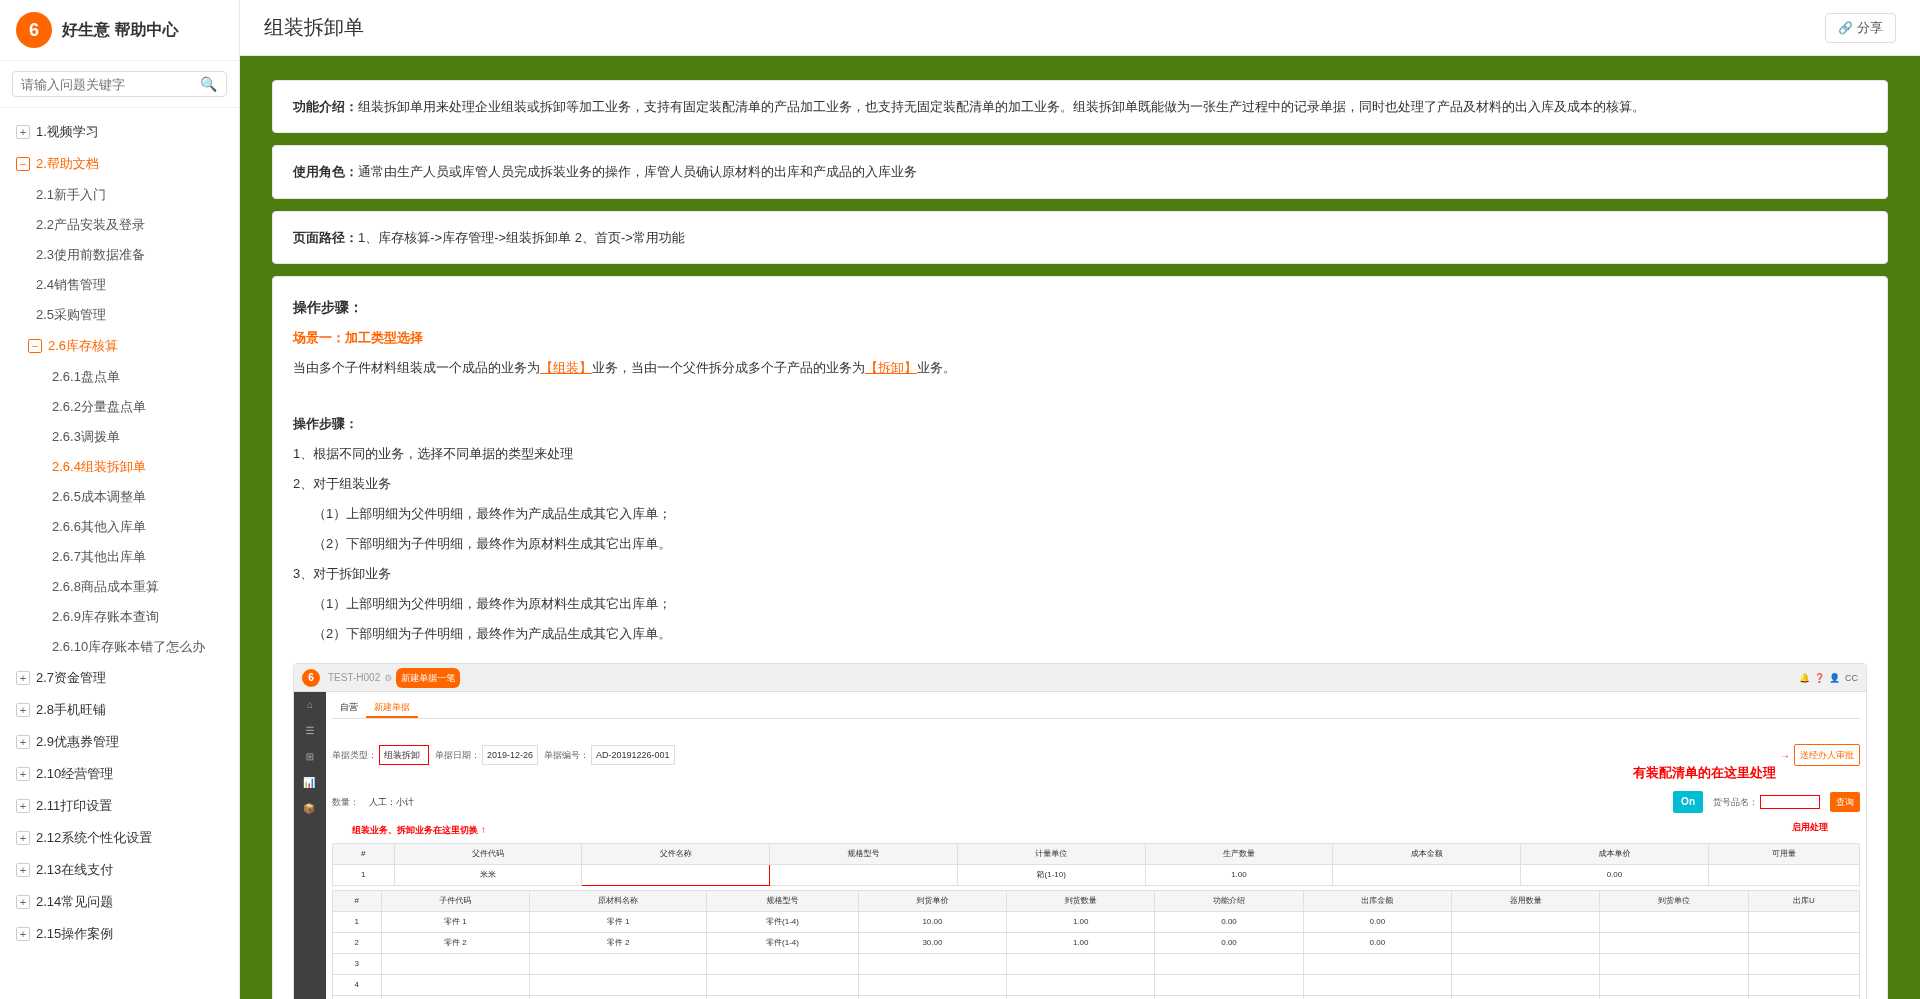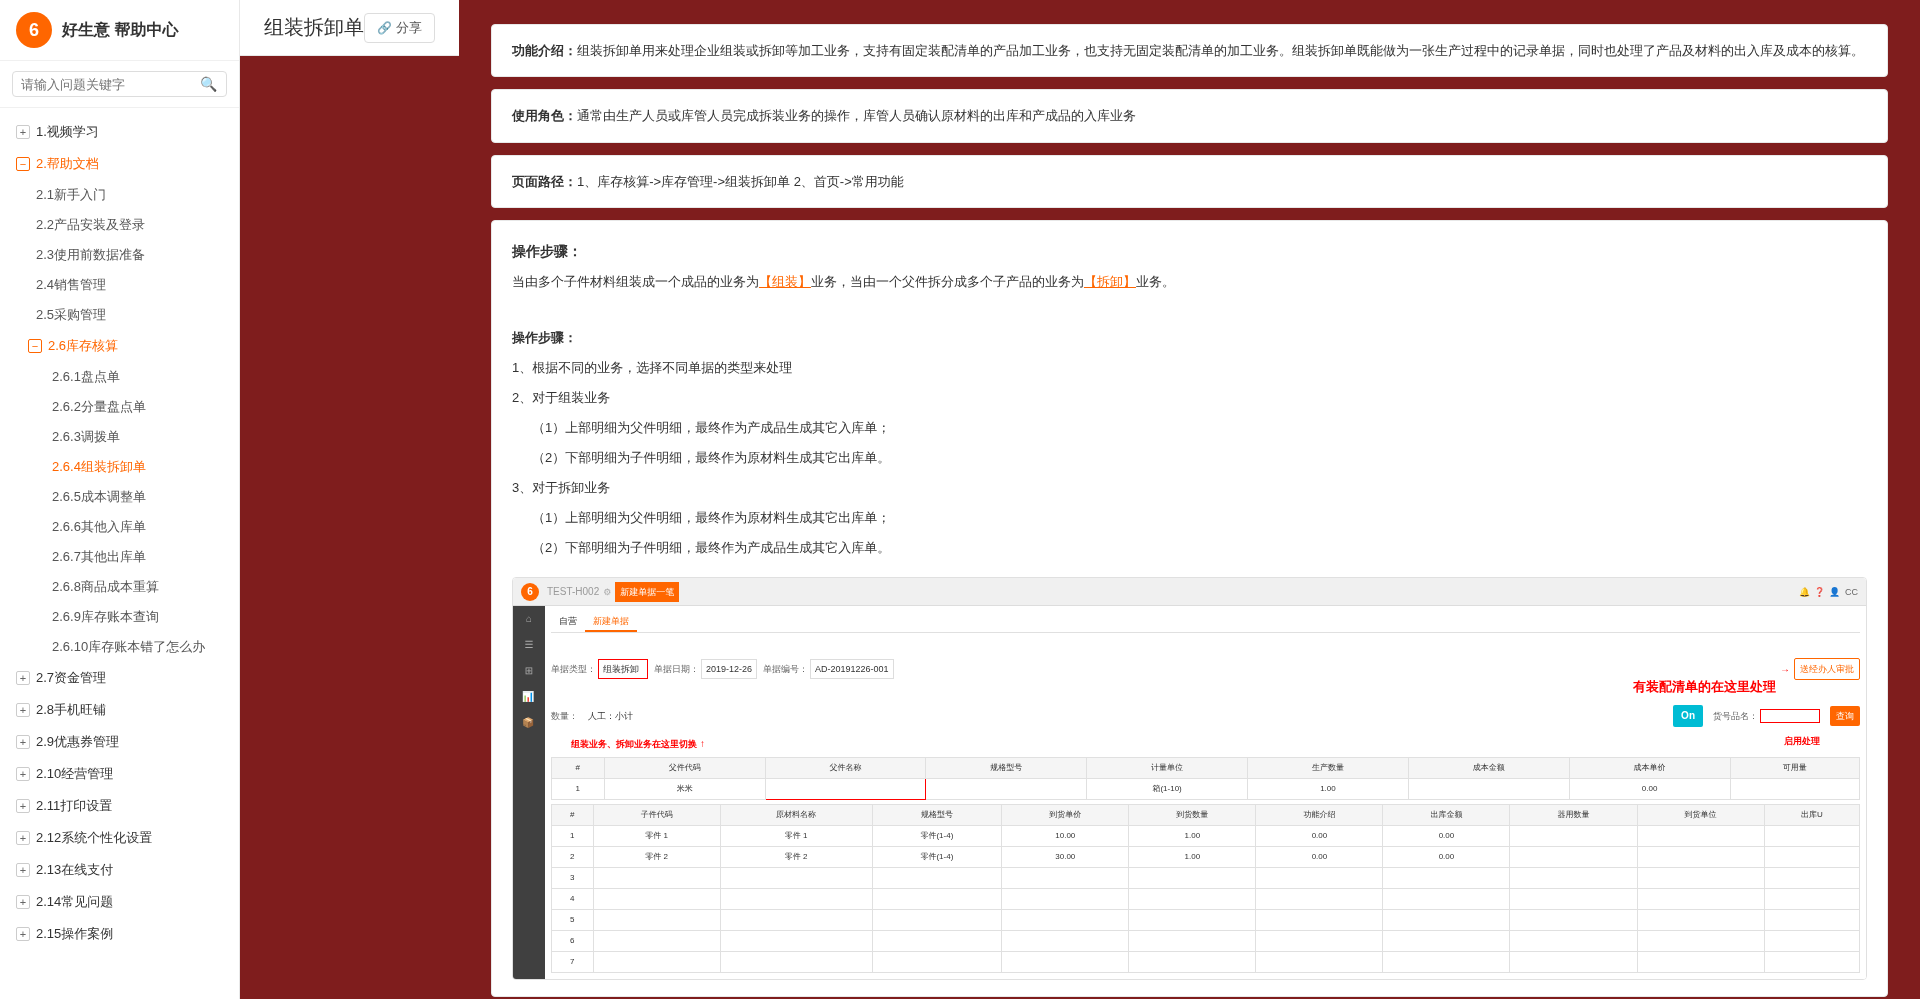--- a/index.html
+++ b/index.html
@@ -92,22 +92,23 @@
       cursor: pointer;
       font-size: 13px;
       color: #555;
     }
     .nav-sub-item.selected { color: #ff6600; font-weight: 500; }
 
     
     #main {
       flex: 1;
       display: flex;
+      flex-direction: column;
       overflow: hidden;
-      background: #7f1d1d;
+      background: #4d7c0f;
     }
     #topbar {
       background: #fff;
       border-bottom: 1px solid #e8e8e8;
       padding: 0 24px;
       display: flex;
       align-items: center;
       justify-content: space-between;
       height: 56px;
       flex-shrink: 0;
@@ -346,20 +347,21 @@
     <div class="info-block">
       <span class="highlight-bold">使用角色：</span><span>通常由生产人员或库管人员完成拆装业务的操作，库管人员确认原材料的出库和产成品的入库业务</span>
     </div>
 
     <div class="info-block">
       <span class="highlight-bold">页面路径：</span><span>1、库存核算-&gt;库存管理-&gt;组装拆卸单  2、首页-&gt;常用功能</span>
     </div>
 
     <div class="operations-block">
       <p class="section-heading">操作步骤：</p>
+      <p><span class="highlight-bold text-orange">场景一：加工类型选择</span></p>
       <p>
         当由多个子件材料组装成一个成品的业务为<span class="text-orange underline">【组装】</span>业务，当由一个父件拆分成多个子产品的业务为<span class="text-orange underline">【拆卸】</span>业务。
       </p>
       <br>
       <p class="highlight-bold">操作步骤：</p>
       <p>1、根据不同的业务，选择不同单据的类型来处理</p>
       <p>2、对于组装业务</p>
       <p class="sub-item">（1）上部明细为父件明细，最终作为产成品生成其它入库单；</p>
       <p class="sub-item">（2）下部明细为子件明细，最终作为原材料生成其它出库单。</p>
       <p>3、对于拆卸业务</p>
@@ -368,21 +370,21 @@
 
       
       <div class="screenshot-container">
         <div class="screenshot-mockup">
 
           <div class="mock-topbar">
             <div class="mock-topbar-logo">6</div>
             <div style="display:flex;gap:4px;align-items:center;">
               <span style="font-size:10px;color:#999;">TEST-H002</span>
               <span style="font-size:9px;color:#aaa;">⚙</span>
-              <span style="background:#ff6600;color:#fff;border-radius:0;padding:1px 5px;font-size:9px;">新建单据一笔</span>
+              <span style="background:#ff6600;color:#fff;border-radius:6px;padding:1px 5px;font-size:9px;">新建单据一笔</span>
             </div>
             <div style="flex:1"></div>
             <div style="display:flex;gap:4px;font-size:9px;color:#666;">
               <span>🔔</span>
               <span>❓</span>
               <span>👤</span>
               <span>CC</span>
             </div>
           </div>
 
@@ -435,21 +437,21 @@
                 <div style="display:flex;align-items:center;gap:2px;">
                   <span style="font-size:9px;color:#666;">货号品名：</span>
                   <span style="border:1px solid #ff0000;min-width:60px;height:14px;display:inline-block;"></span>
                 </div>
                 <span style="background:#ff6600;color:#fff;padding:1px 6px;font-size:9px;border-radius:2px;">查询</span>
               </div>
 
               <div style="position:relative;margin-bottom:3px;">
                 <span style="color:#ff0000;font-size:9px;font-weight:bold;padding-left:20px;">组装业务、拆卸业务在这里切换</span>
                 <span style="color:#ff0000;font-size:10px;"> ↑</span>
-                <span style="float:right;color:#ff0000;font-size:9px;font-weight:bold;margin-right:40px;text-align:right;">启用处理</span>
+                <span style="float:right;color:#ff0000;font-size:9px;font-weight:bold;margin-right:32px;text-align:right;">启用处理</span>
               </div>
 
               <table class="mock-table" style="margin-bottom:4px;">
                 <thead>
                   <tr>
                     <th>#</th>
                     <th>父件代码</th>
                     <th>父件名称</th>
                     <th>规格型号</th>
                     <th>计量单位</th>

